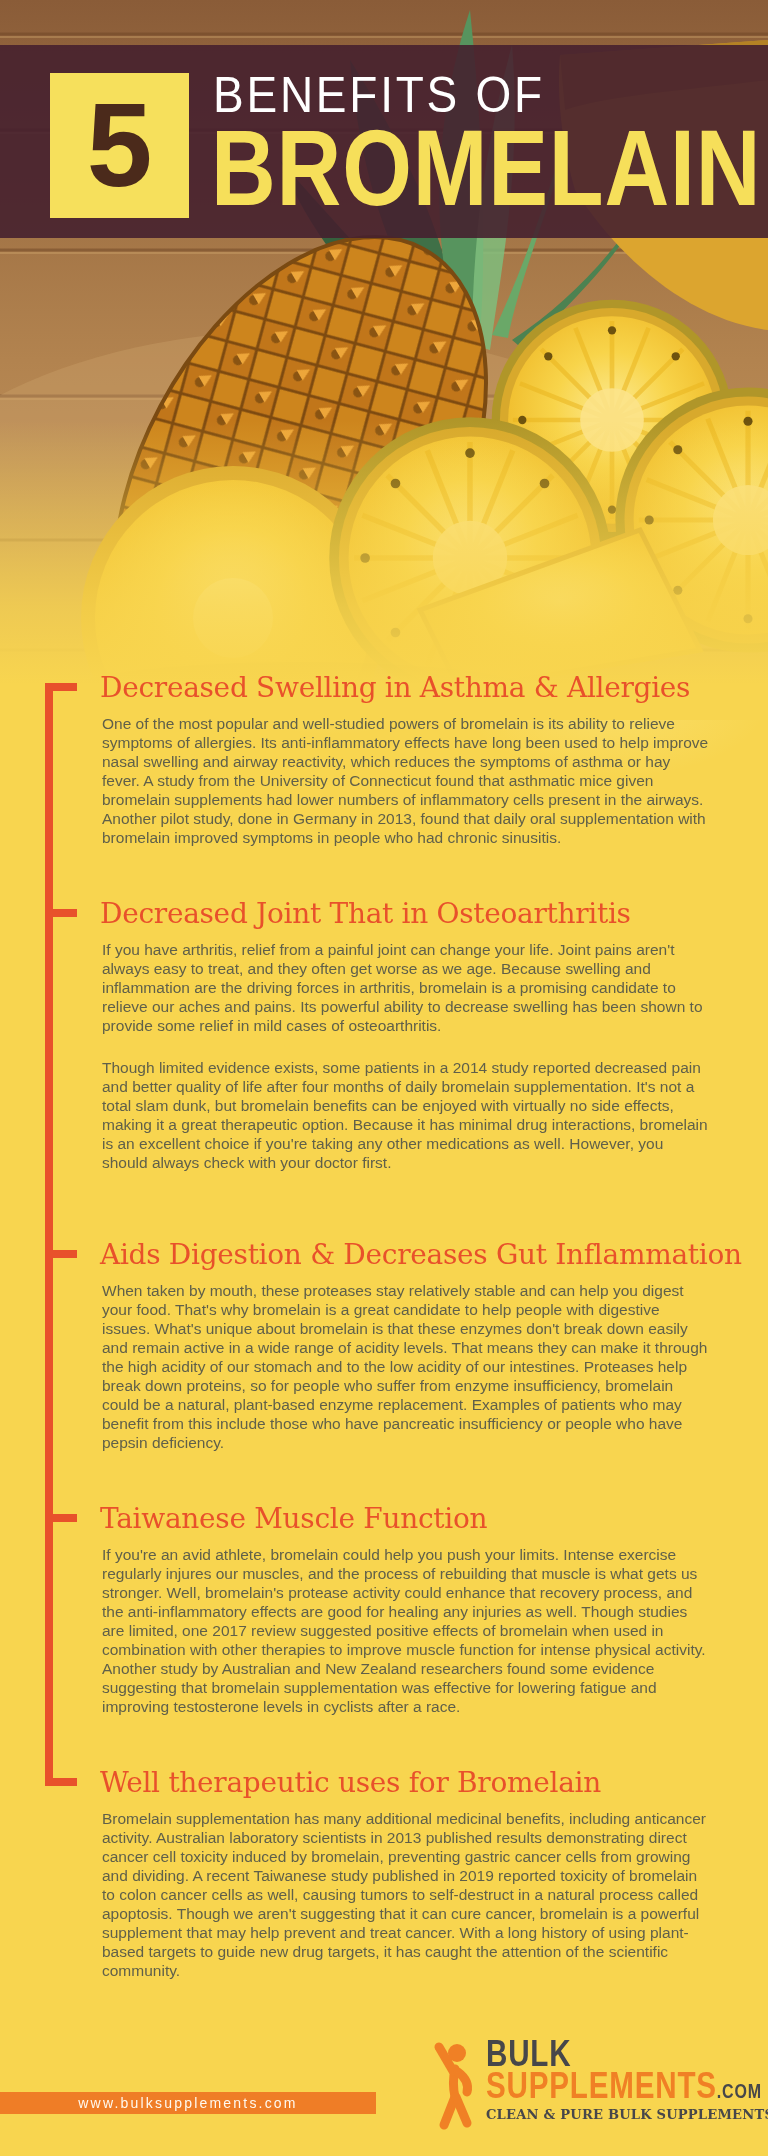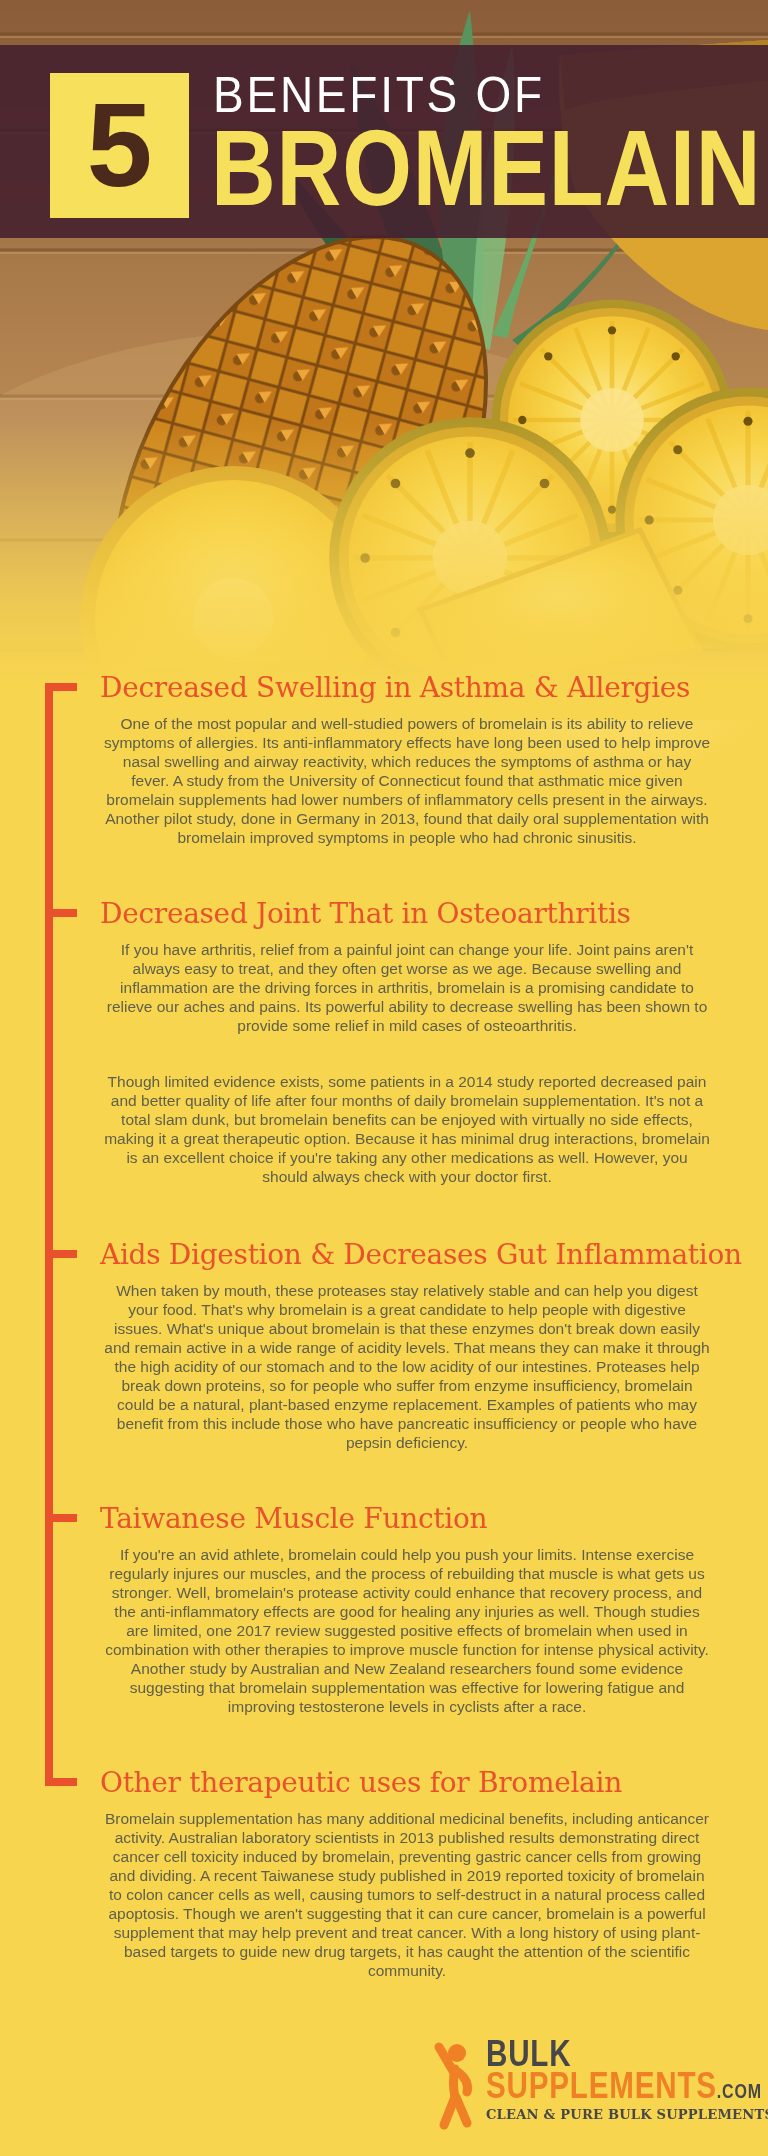--- a/index.html
+++ b/index.html
@@ -34,23 +34,23 @@
   .bracket-line{position:absolute;left:45px;top:683px;width:8px;height:1103px;background:var(--accent,#e8512b);}
   .tick{position:absolute;left:45px;width:32px;height:8px;background:var(--accent,#e8512b);}
   
   .section{position:absolute;left:100px;width:612px;}
   .section h2{
     margin:0;font-family:"DejaVu Serif","Liberation Serif",serif;
     font-size:28px;line-height:35px;font-weight:400;letter-spacing:-.3px;
     color:var(--accent,#e8512b);white-space:nowrap;
   }
   .section p{
-    margin:9px 0 0 2px;font-size:15.5px;line-height:19px;color:var(--text,#60604a);text-align:center;
-  }
-  .section p + p{margin-top:37px;}
+    margin:9px 0 0 2px;font-size:15.5px;line-height:19px;color:var(--text,#60604a);
+  }
+  .section p + p{margin-top:23px;}
   
   .url-bar{
     position:absolute;left:0;top:2092px;width:376px;height:22px;
     background:var(--footer_bar,#ef7d26);color:#fff9ef;
     font-size:14px;letter-spacing:2.2px;line-height:22px;text-align:center;
   }
   .logo{position:absolute;left:432px;top:2038px;display:flex;align-items:flex-start;}
   .logo-figure{flex:0 0 auto;margin-top:2px;}
   .logo-text{margin-left:6px;}
   .logo-bulk{
@@ -202,24 +202,27 @@
     <h2>Aids Digestion &amp; Decreases Gut Inflammation</h2>
     <p>When taken by mouth, these proteases stay relatively stable and can help you digest your food. That's why bromelain is a great candidate to help people with digestive issues. What's unique about bromelain is that these enzymes don't break down easily and remain active in a wide range of acidity levels. That means they can make it through the high acidity of our stomach and to the low acidity of our intestines. Proteases help break down proteins, so for people who suffer from enzyme insufficiency, bromelain could be a natural, plant-based enzyme replacement. Examples of patients who may benefit from this include those who have pancreatic insufficiency or people who have pepsin deficiency.</p>
   </section>
 
   <section class="section" style="top:1501px">
     <h2>Taiwanese Muscle Function</h2>
     <p>If you're an avid athlete, bromelain could help you push your limits. Intense exercise regularly injures our muscles, and the process of rebuilding that muscle is what gets us stronger. Well, bromelain's protease activity could enhance that recovery process, and the anti-inflammatory effects are good for healing any injuries as well. Though studies are limited, one 2017 review suggested positive effects of bromelain when used in combination with other therapies to improve muscle function for intense physical activity. Another study by Australian and New Zealand researchers found some evidence suggesting that bromelain supplementation was effective for lowering fatigue and improving testosterone levels in cyclists after a race.</p>
   </section>
 
   <section class="section" style="top:1765px">
-    <h2>Other therapeutic uses for Bromelain</h2>
+    <h2>Well therapeutic uses for Bromelain</h2>
     <p>Bromelain supplementation has many additional medicinal benefits, including anticancer activity. Australian laboratory scientists in 2013 published results demonstrating direct cancer cell toxicity induced by bromelain, preventing gastric cancer cells from growing and dividing. A recent Taiwanese study published in 2019 reported toxicity of bromelain to colon cancer cells as well, causing tumors to self-destruct in a natural process called apoptosis. Though we aren't suggesting that it can cure cancer, bromelain is a powerful supplement that may help prevent and treat cancer. With a long history of using plant-based targets to guide new drug targets, it has caught the attention of the scientific community.</p>
   </section>
 
+  <div class="url-bar">
+    <span>www.bulksupplements.com</span>
+  </div>
 
   <div class="logo">
     <svg class="logo-figure" width="48" height="92" viewBox="0 0 48 92" aria-hidden="true">
       <circle cx="25" cy="13" r="9" fill="#f08025"></circle>
       <g stroke="#f08025" stroke-width="9" stroke-linecap="round" fill="none">
         <path d="M23 29 C21 38 21 48 23 57"></path>
         <path d="M21 31 L7 7"></path>
         <path d="M26 32 C34 38 37 44 35 52"></path>
         <path d="M23 57 L12 85"></path>
         <path d="M24 57 L35 83"></path>

